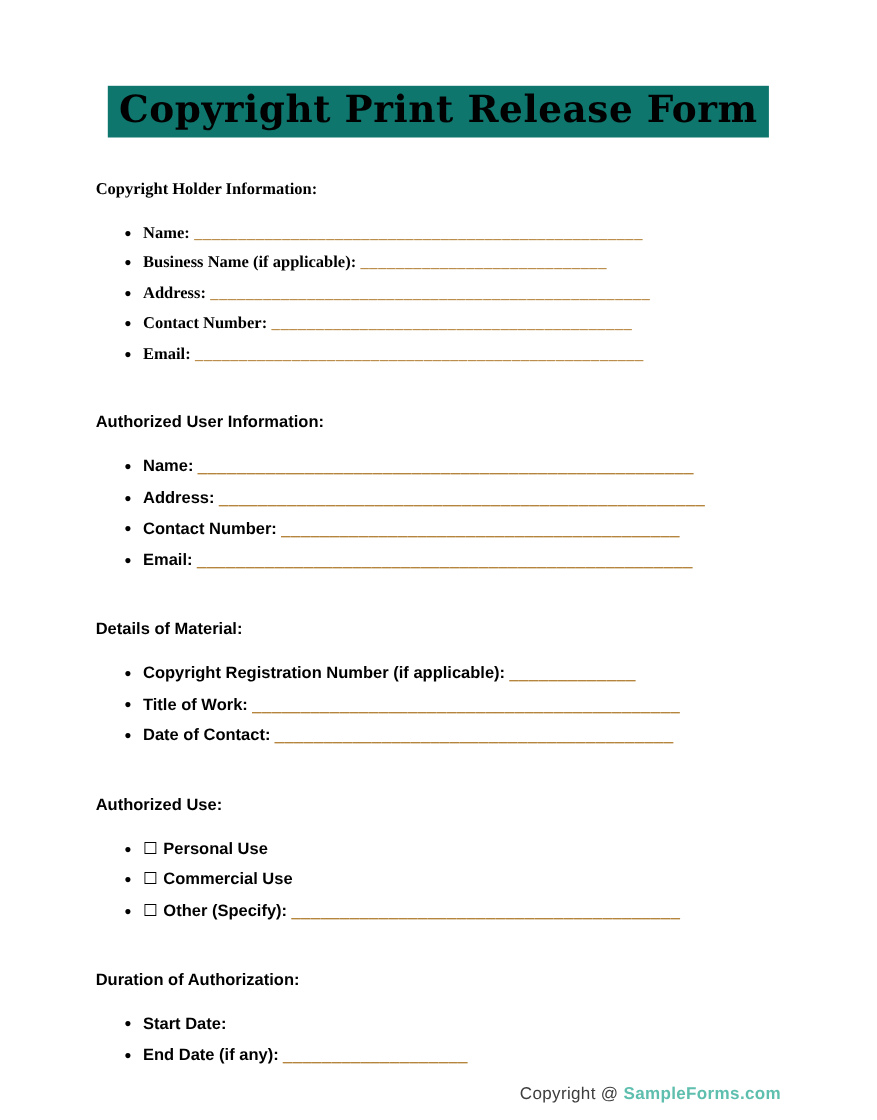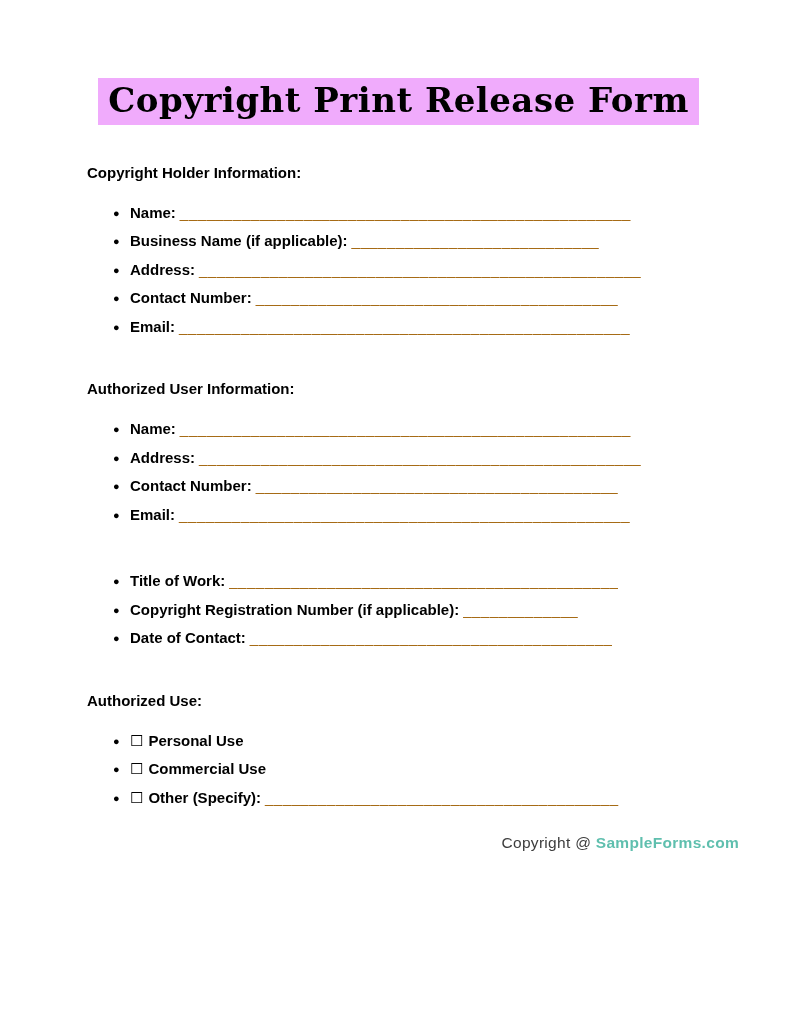--- a/index.html
+++ b/index.html
@@ -19,36 +19,37 @@
     height: 1018px;
     position: relative;
     box-sizing: border-box;
   }
   .title-wrap {
     text-align: center;
     margin-top: 78px;
   }
   .page-title {
     display: inline-block;
-    background: #f0abfc;
+    background: #0f766e;
     padding: 2px 10px 4px 10px;
     font-family: "DejaVu Serif", "Liberation Serif", serif;
     font-weight: 700;
     font-size: 34px;
     line-height: 1.2;
     color: #000000;
     letter-spacing: 0.5px;
   }
   .content {
     margin: 0 87px;
   }
   .section {
     margin-top: 38px;
   }
   .section.first {
+    font-family: Liberation Serif, serif;
   }
   .section-heading {
     font-size: 15px;
     font-weight: 700;
     margin: 0;
     line-height: 19px;
   }
   ul.items {
     list-style: none;
     margin: 17px 0 0 0;
@@ -74,23 +75,23 @@
     font-size: 15px;
     margin-right: 5px;
   }
   .line {
     font-weight: 400;
     margin-left: 4px;
     letter-spacing: 0.5px;
     color: #a16207;
   }
   .footer {
-    margin-top: 22px;
+    margin-top: 12px;
     text-align: right;
-    padding-right: 58px;
+    padding-right: 87px;
     font-size: 15.5px;
   }
   .footer-prefix {
     color: #3d3d3d;
     letter-spacing: 0.3px;
   }
   .footer-brand {
     color: #5fbfae;
     font-weight: 700;
     letter-spacing: 0.3px;
@@ -142,48 +143,60 @@
         <li class="item">
           <span class="bullet">●</span><span class="label">Contact Number:</span><span class="line">_________________________________________</span>
         </li>
         <li class="item">
           <span class="bullet">●</span><span class="label">Email:</span><span class="line">___________________________________________________</span>
         </li>
       </ul>
     </div>
 
     <div class="section">
-      <ul class="items">
+      <div class="section-heading">Details of Material:</div>
+      <ul class="items">
+        <li class="item">
+          <span class="bullet">●</span><span class="label">Copyright Registration Number (if applicable):</span><span class="line">_____________</span>
+        </li>
         <li class="item">
           <span class="bullet">●</span><span class="label">Title of Work:</span><span class="line">____________________________________________</span>
         </li>
         <li class="item">
-          <span class="bullet">●</span><span class="label">Copyright Registration Number (if applicable):</span><span class="line">_____________</span>
-        </li>
-        <li class="item">
           <span class="bullet">●</span><span class="label">Date of Contact:</span><span class="line">_________________________________________</span>
         </li>
       </ul>
     </div>
 
     <div class="section">
       <div class="section-heading">Authorized Use:</div>
       <ul class="items">
         <li class="item">
           <span class="bullet">●</span><span class="checkbox">☐</span><span class="label">Personal Use</span>
         </li>
         <li class="item">
           <span class="bullet">●</span><span class="checkbox">☐</span><span class="label">Commercial Use</span>
         </li>
         <li class="item">
           <span class="bullet">●</span><span class="checkbox">☐</span><span class="label">Other (Specify):</span><span class="line">________________________________________</span>
         </li>
       </ul>
     </div>
 
+    <div class="section">
+      <div class="section-heading">Duration of Authorization:</div>
+      <ul class="items">
+        <li class="item">
+          <span class="bullet">●</span><span class="label">Start Date:</span>
+        </li>
+        <li class="item">
+          <span class="bullet">●</span><span class="label">End Date (if any):</span><span class="line">___________________</span>
+        </li>
+      </ul>
+    </div>
 
   </div>
 
   <div class="footer">
     <span class="footer-prefix">Copyright @ </span><a class="footer-brand">SampleForms.com</a>
   </div>
 
 </div>
 
 </body></html>

